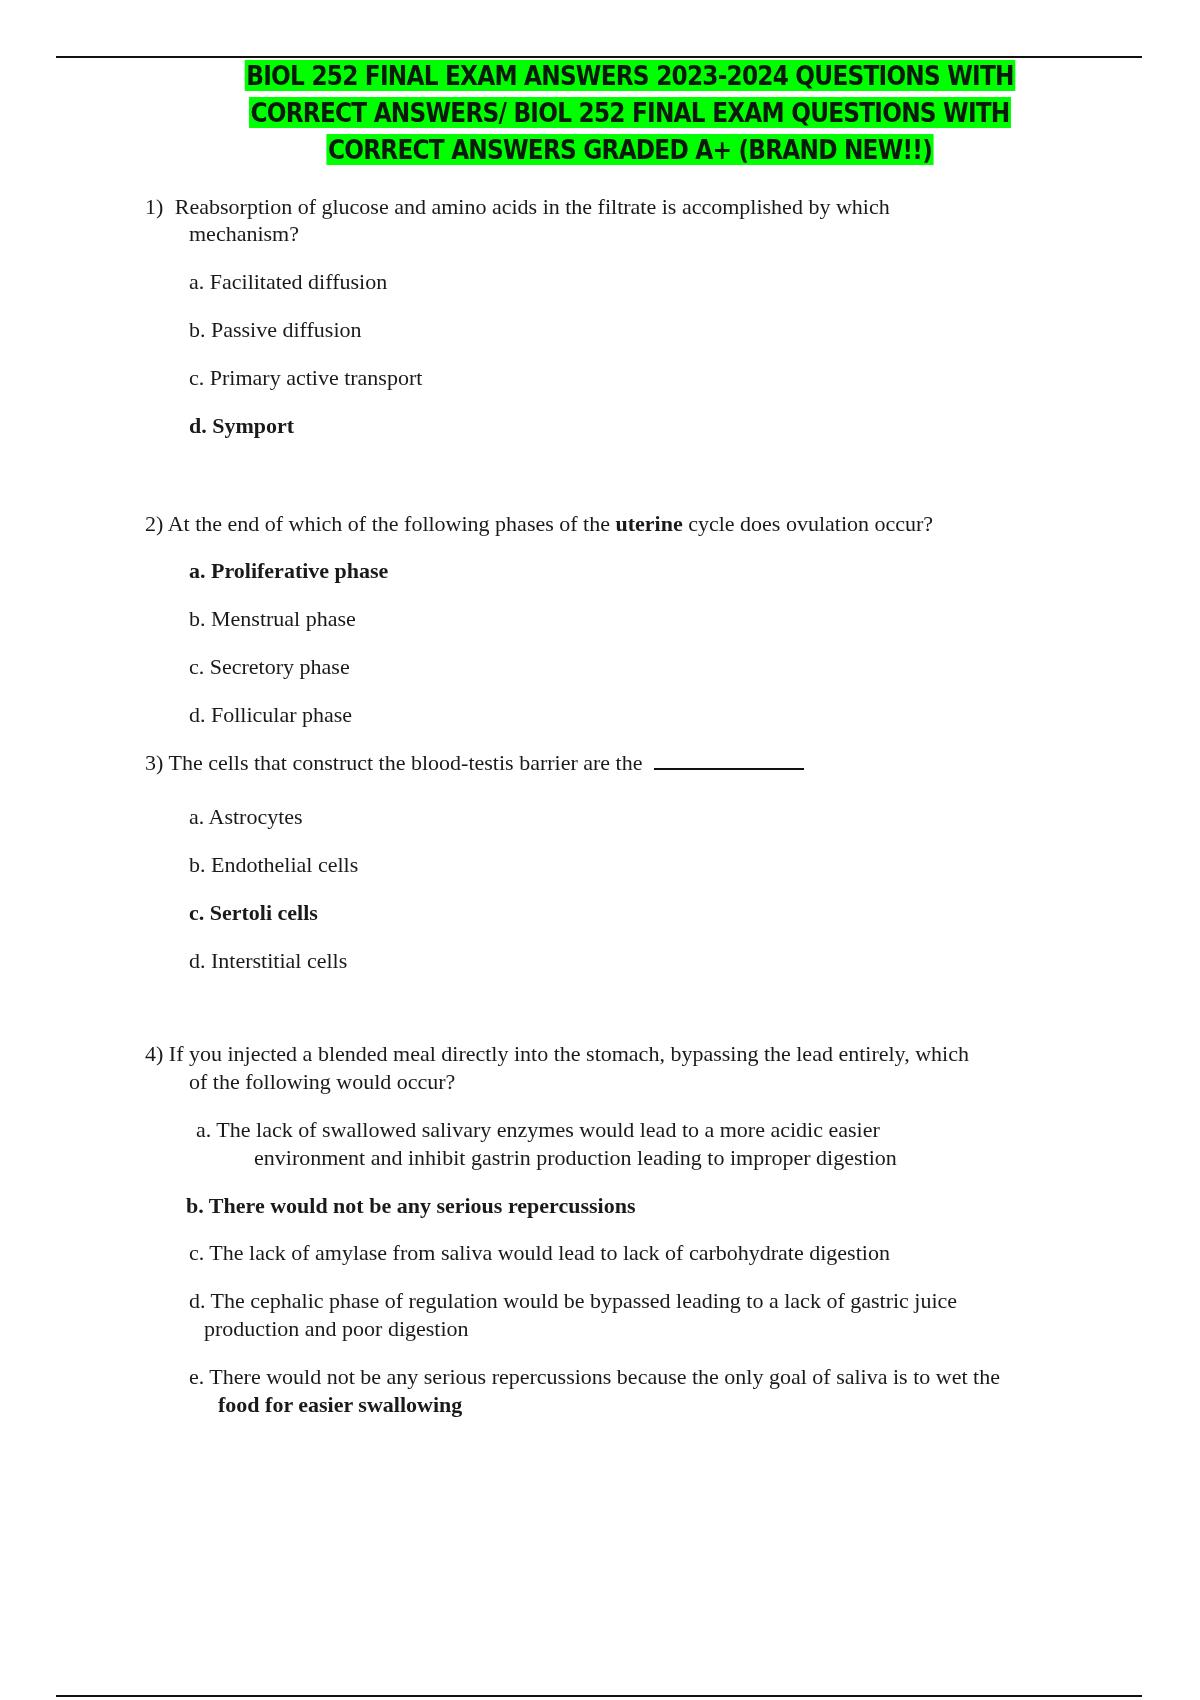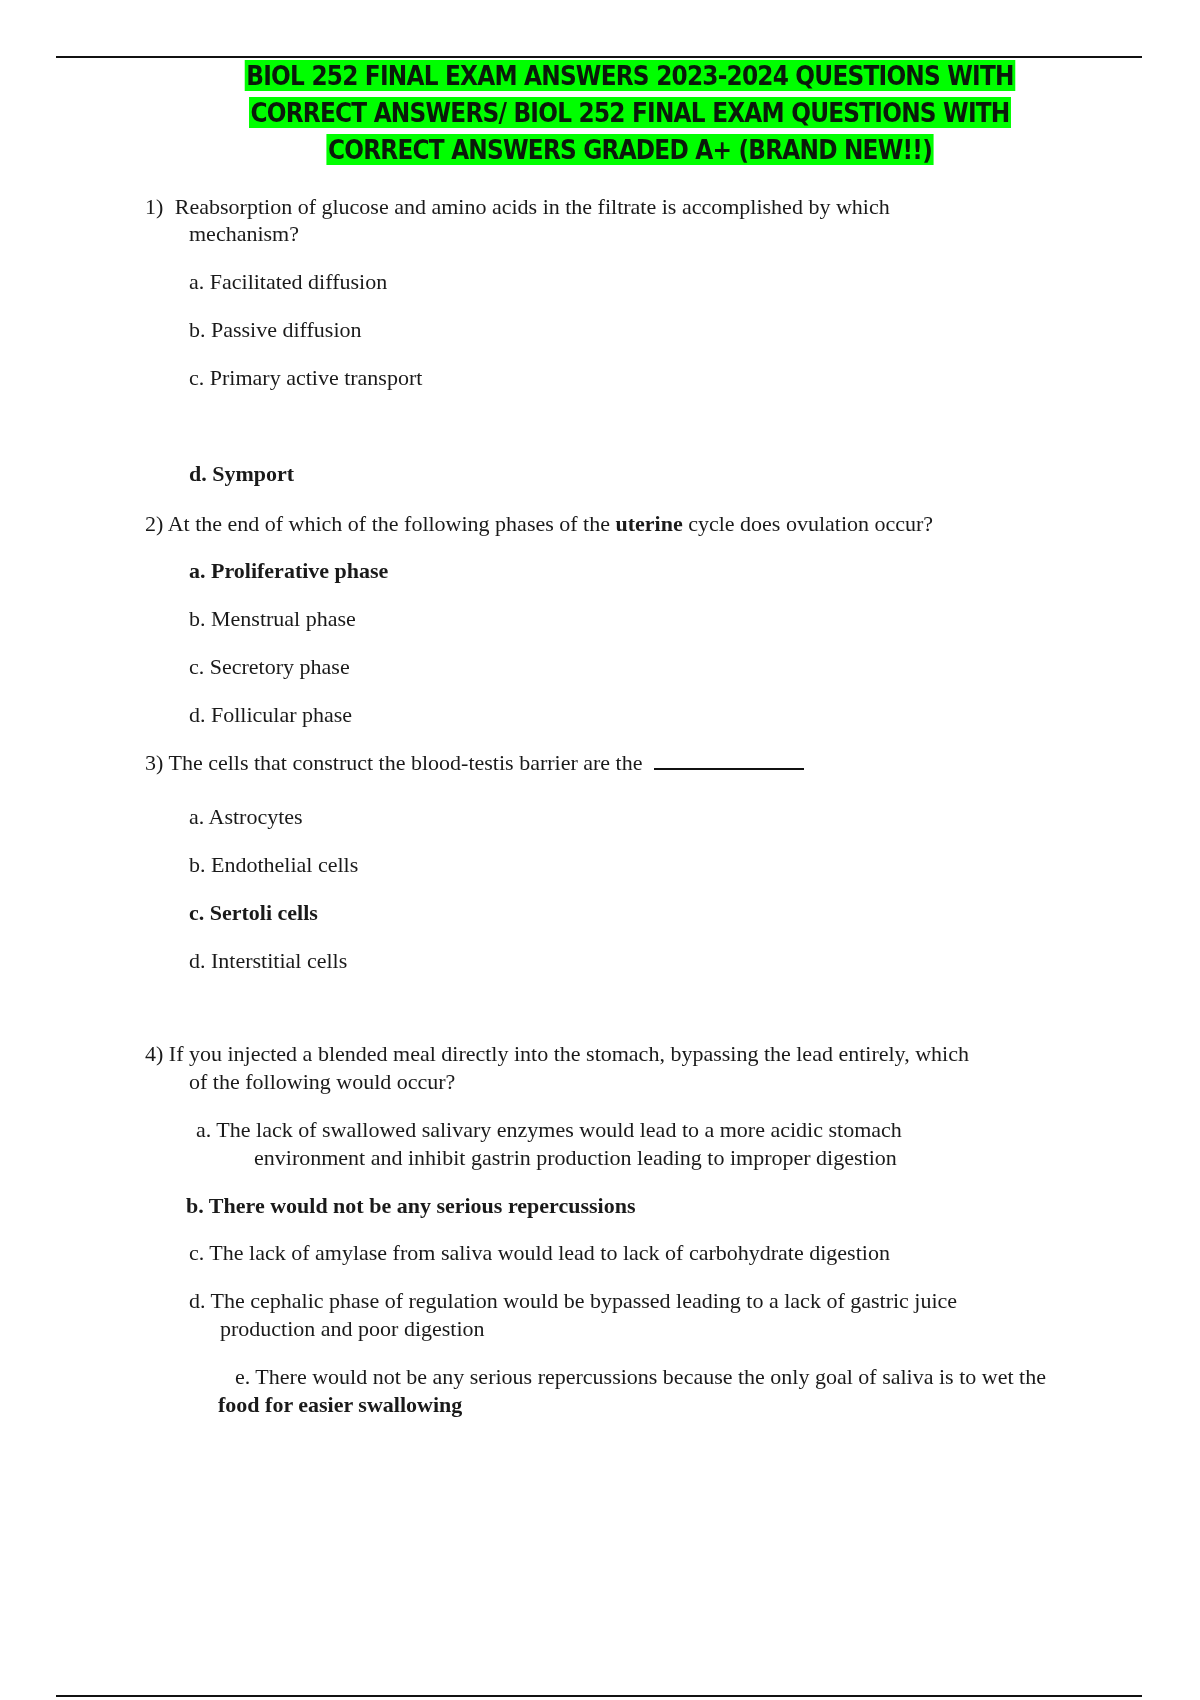--- a/index.html
+++ b/index.html
@@ -27,21 +27,21 @@
 </div>
 
 <div class="q" style="left:145px; top:193px;">
   <span>1)</span>
   <span style="margin-left:6px;">Reabsorption of glucose and amino acids in the filtrate is accomplished by which</span>
 </div>
 <div class="q" style="left:189px; top:220px;">mechanism?</div>
 <div class="opt" style="left:189px; top:268px;">a. Facilitated diffusion</div>
 <div class="opt" style="left:189px; top:316px;">b. Passive diffusion</div>
 <div class="opt" style="left:189px; top:364px;">c. Primary active transport</div>
-<div class="opt correct" style="left:189px; top:412px;margin-top:48px;">d. Symport</div>
+<div class="opt correct" style="left:189px; top:412px;">d. Symport</div>
 
 <div class="q" style="left:145px; top:510px;">
   <span>2)</span>
   <span>At the end of which of the following phases of the </span><b class="kw">uterine</b><span> cycle does ovulation occur?</span>
 </div>
 <div class="opt correct" style="left:189px; top:557px;">a. Proliferative phase</div>
 <div class="opt" style="left:189px; top:605px;">b. Menstrual phase</div>
 <div class="opt" style="left:189px; top:653px;">c. Secretory phase</div>
 <div class="opt" style="left:189px; top:701px;">d. Follicular phase</div>
 
@@ -54,26 +54,26 @@
 <div class="opt" style="left:189px; top:851px;">b. Endothelial cells</div>
 <div class="opt correct" style="left:189px; top:899px;">c. Sertoli cells</div>
 <div class="opt" style="left:189px; top:947px;">d. Interstitial cells</div>
 
 <div class="q" style="left:145px; top:1040px;">
   <span>4)</span>
   <span>If you injected a blended meal directly into the stomach, bypassing the lead entirely, which</span>
 </div>
 <div class="q" style="left:189px; top:1068px;">of the following would occur?</div>
 
-<div class="opt" style="left:196px; top:1116px;">a. The lack of swallowed salivary enzymes would lead to a more acidic stomach</div>
+<div class="opt" style="left:196px; top:1116px;">a. The lack of swallowed salivary enzymes would lead to a more acidic easier</div>
 <div class="opt" style="left:218px; top:1144px;margin-left:36px;">environment and inhibit gastrin production leading to improper digestion</div>
 
 <div class="opt correct" style="left:186px; top:1192px;">b. There would not be any serious repercussions</div>
 
 <div class="opt" style="left:189px; top:1239px;">c. The lack of amylase from saliva would lead to lack of carbohydrate digestion</div>
 
 <div class="opt" style="left:189px; top:1287px;text-align:center;">d. The cephalic phase of regulation would be bypassed leading to a lack of gastric juice</div>
-<div class="opt" style="left:220px; top:1315px;">production and poor digestion</div>
+<div class="opt" style="left:204px; top:1315px;">production and poor digestion</div>
 
-<div class="opt" style="left:189px; top:1363px;margin-left:46px;">e. There would not be any serious repercussions because the only goal of saliva is to wet the</div>
+<div class="opt" style="left:189px; top:1363px;">e. There would not be any serious repercussions because the only goal of saliva is to wet the</div>
 <div class="opt" style="left:218px; top:1391px;font-weight:bold;">food for easier swallowing</div>
 
 <div class="rule rule-bottom"></div>
 
 </body></html>

